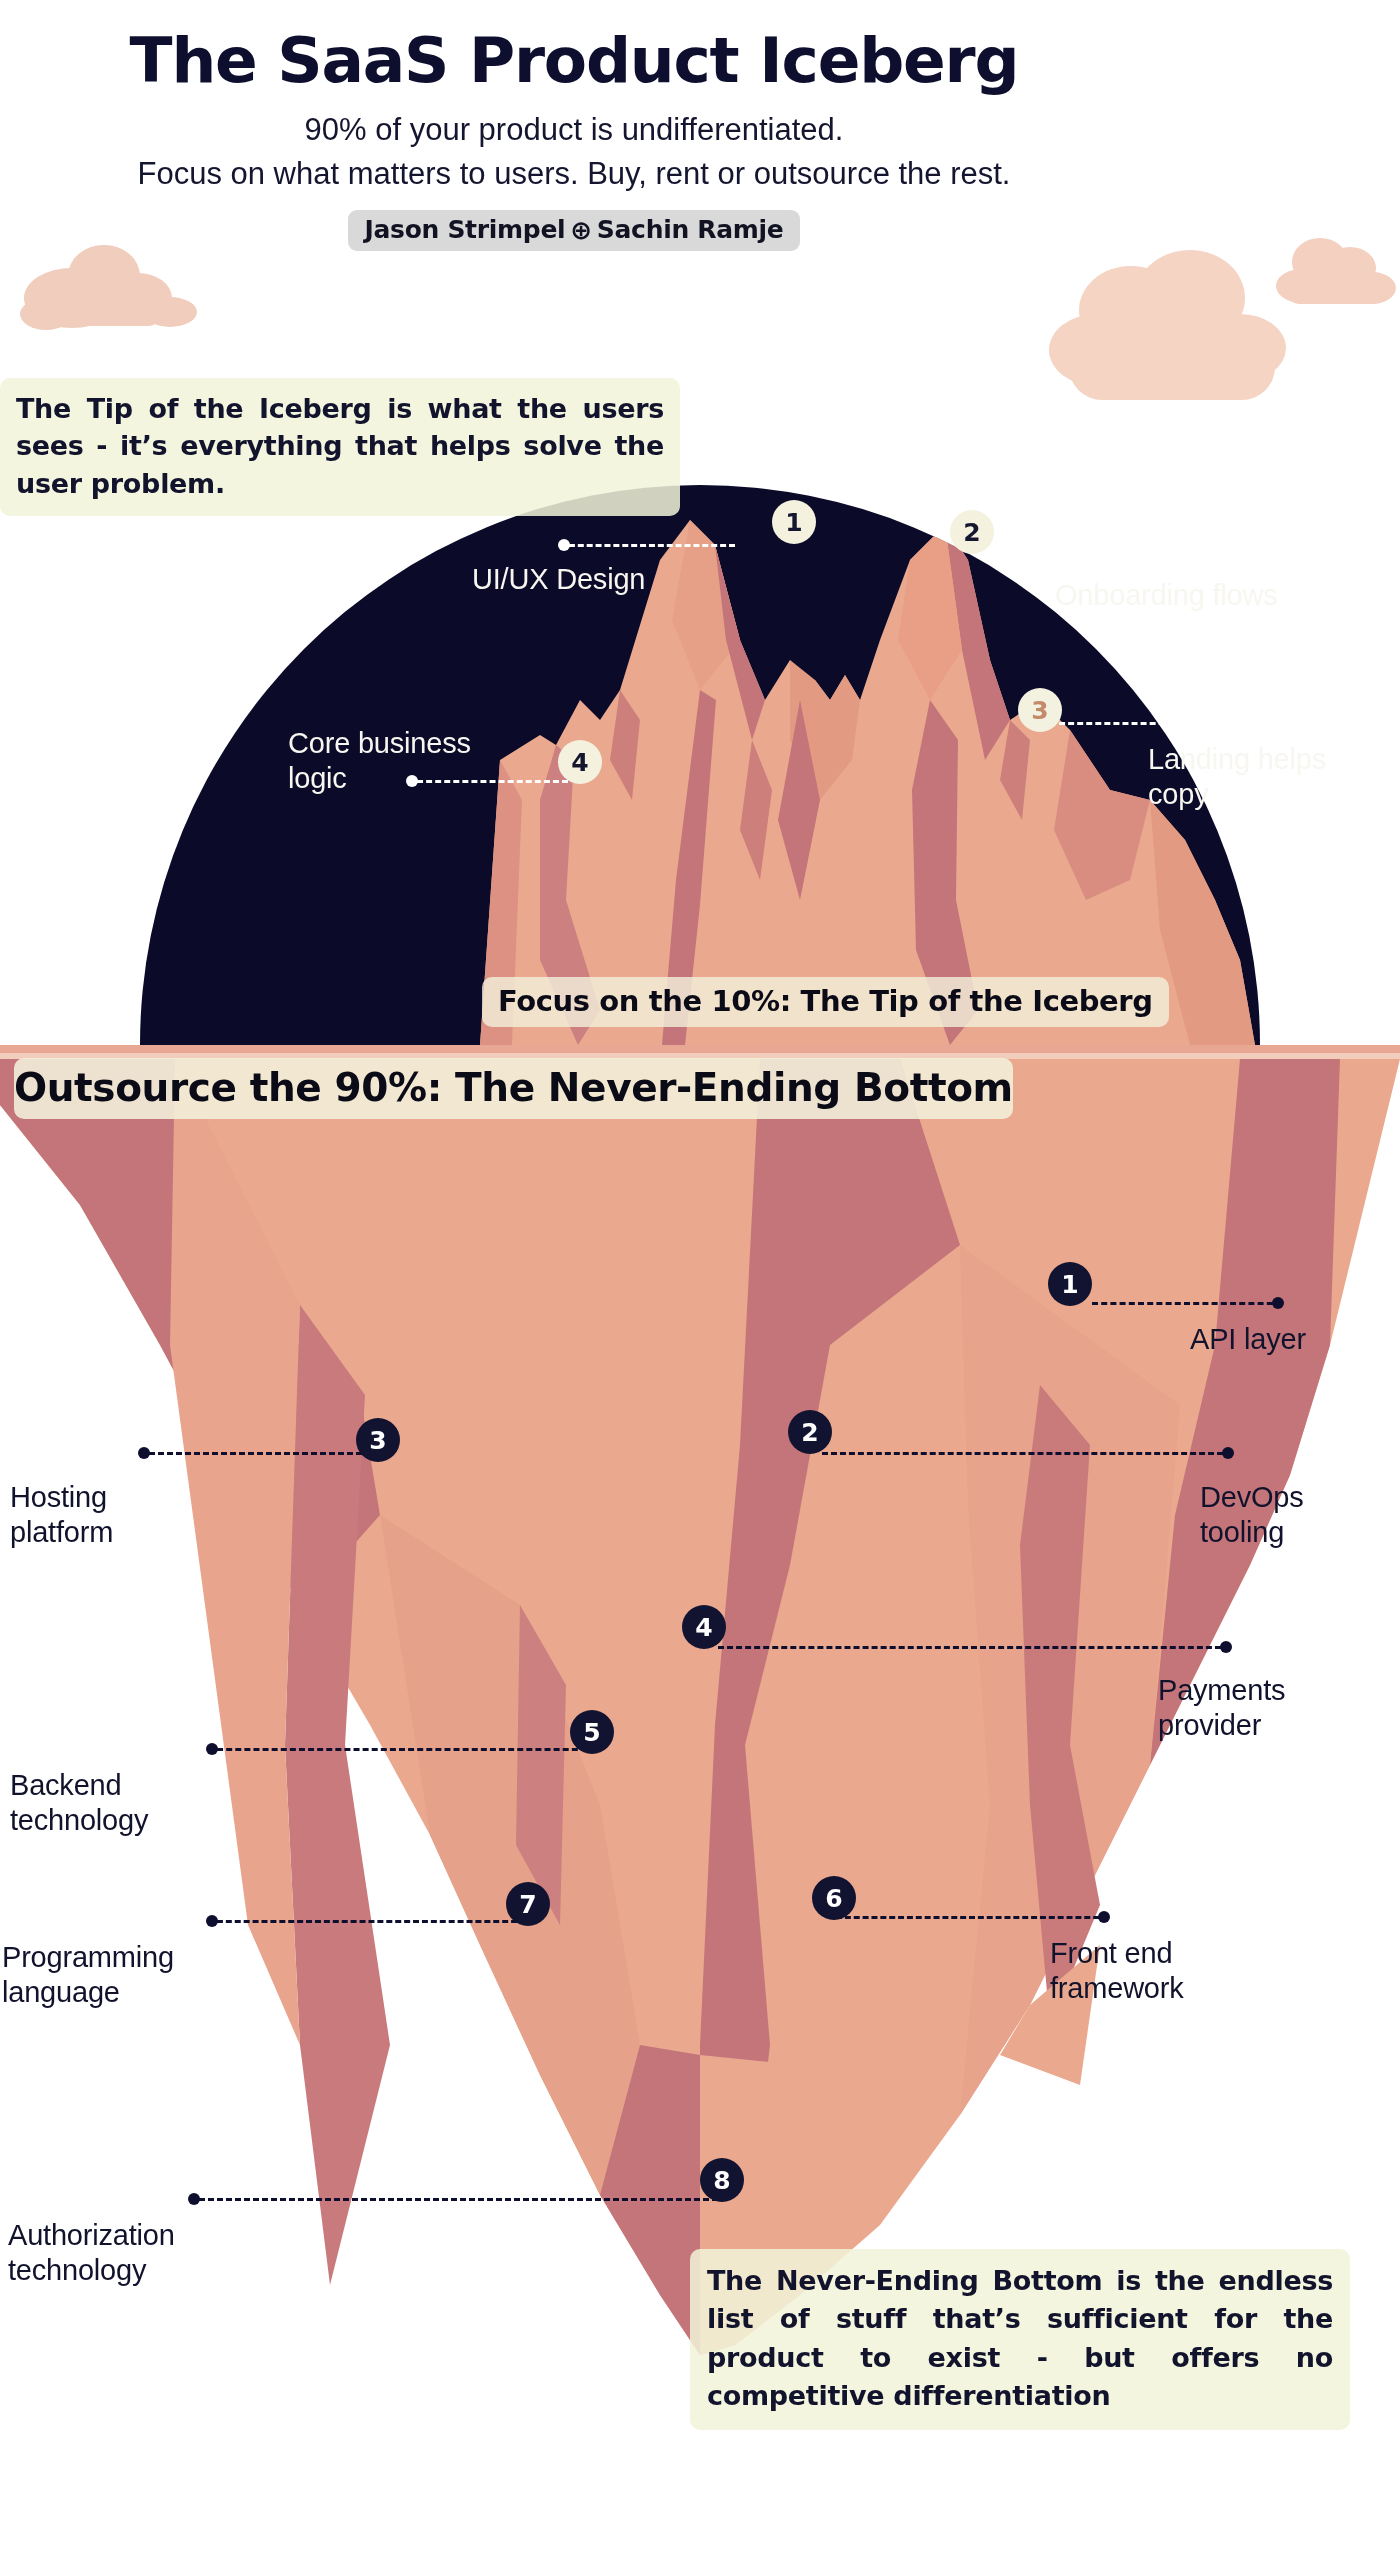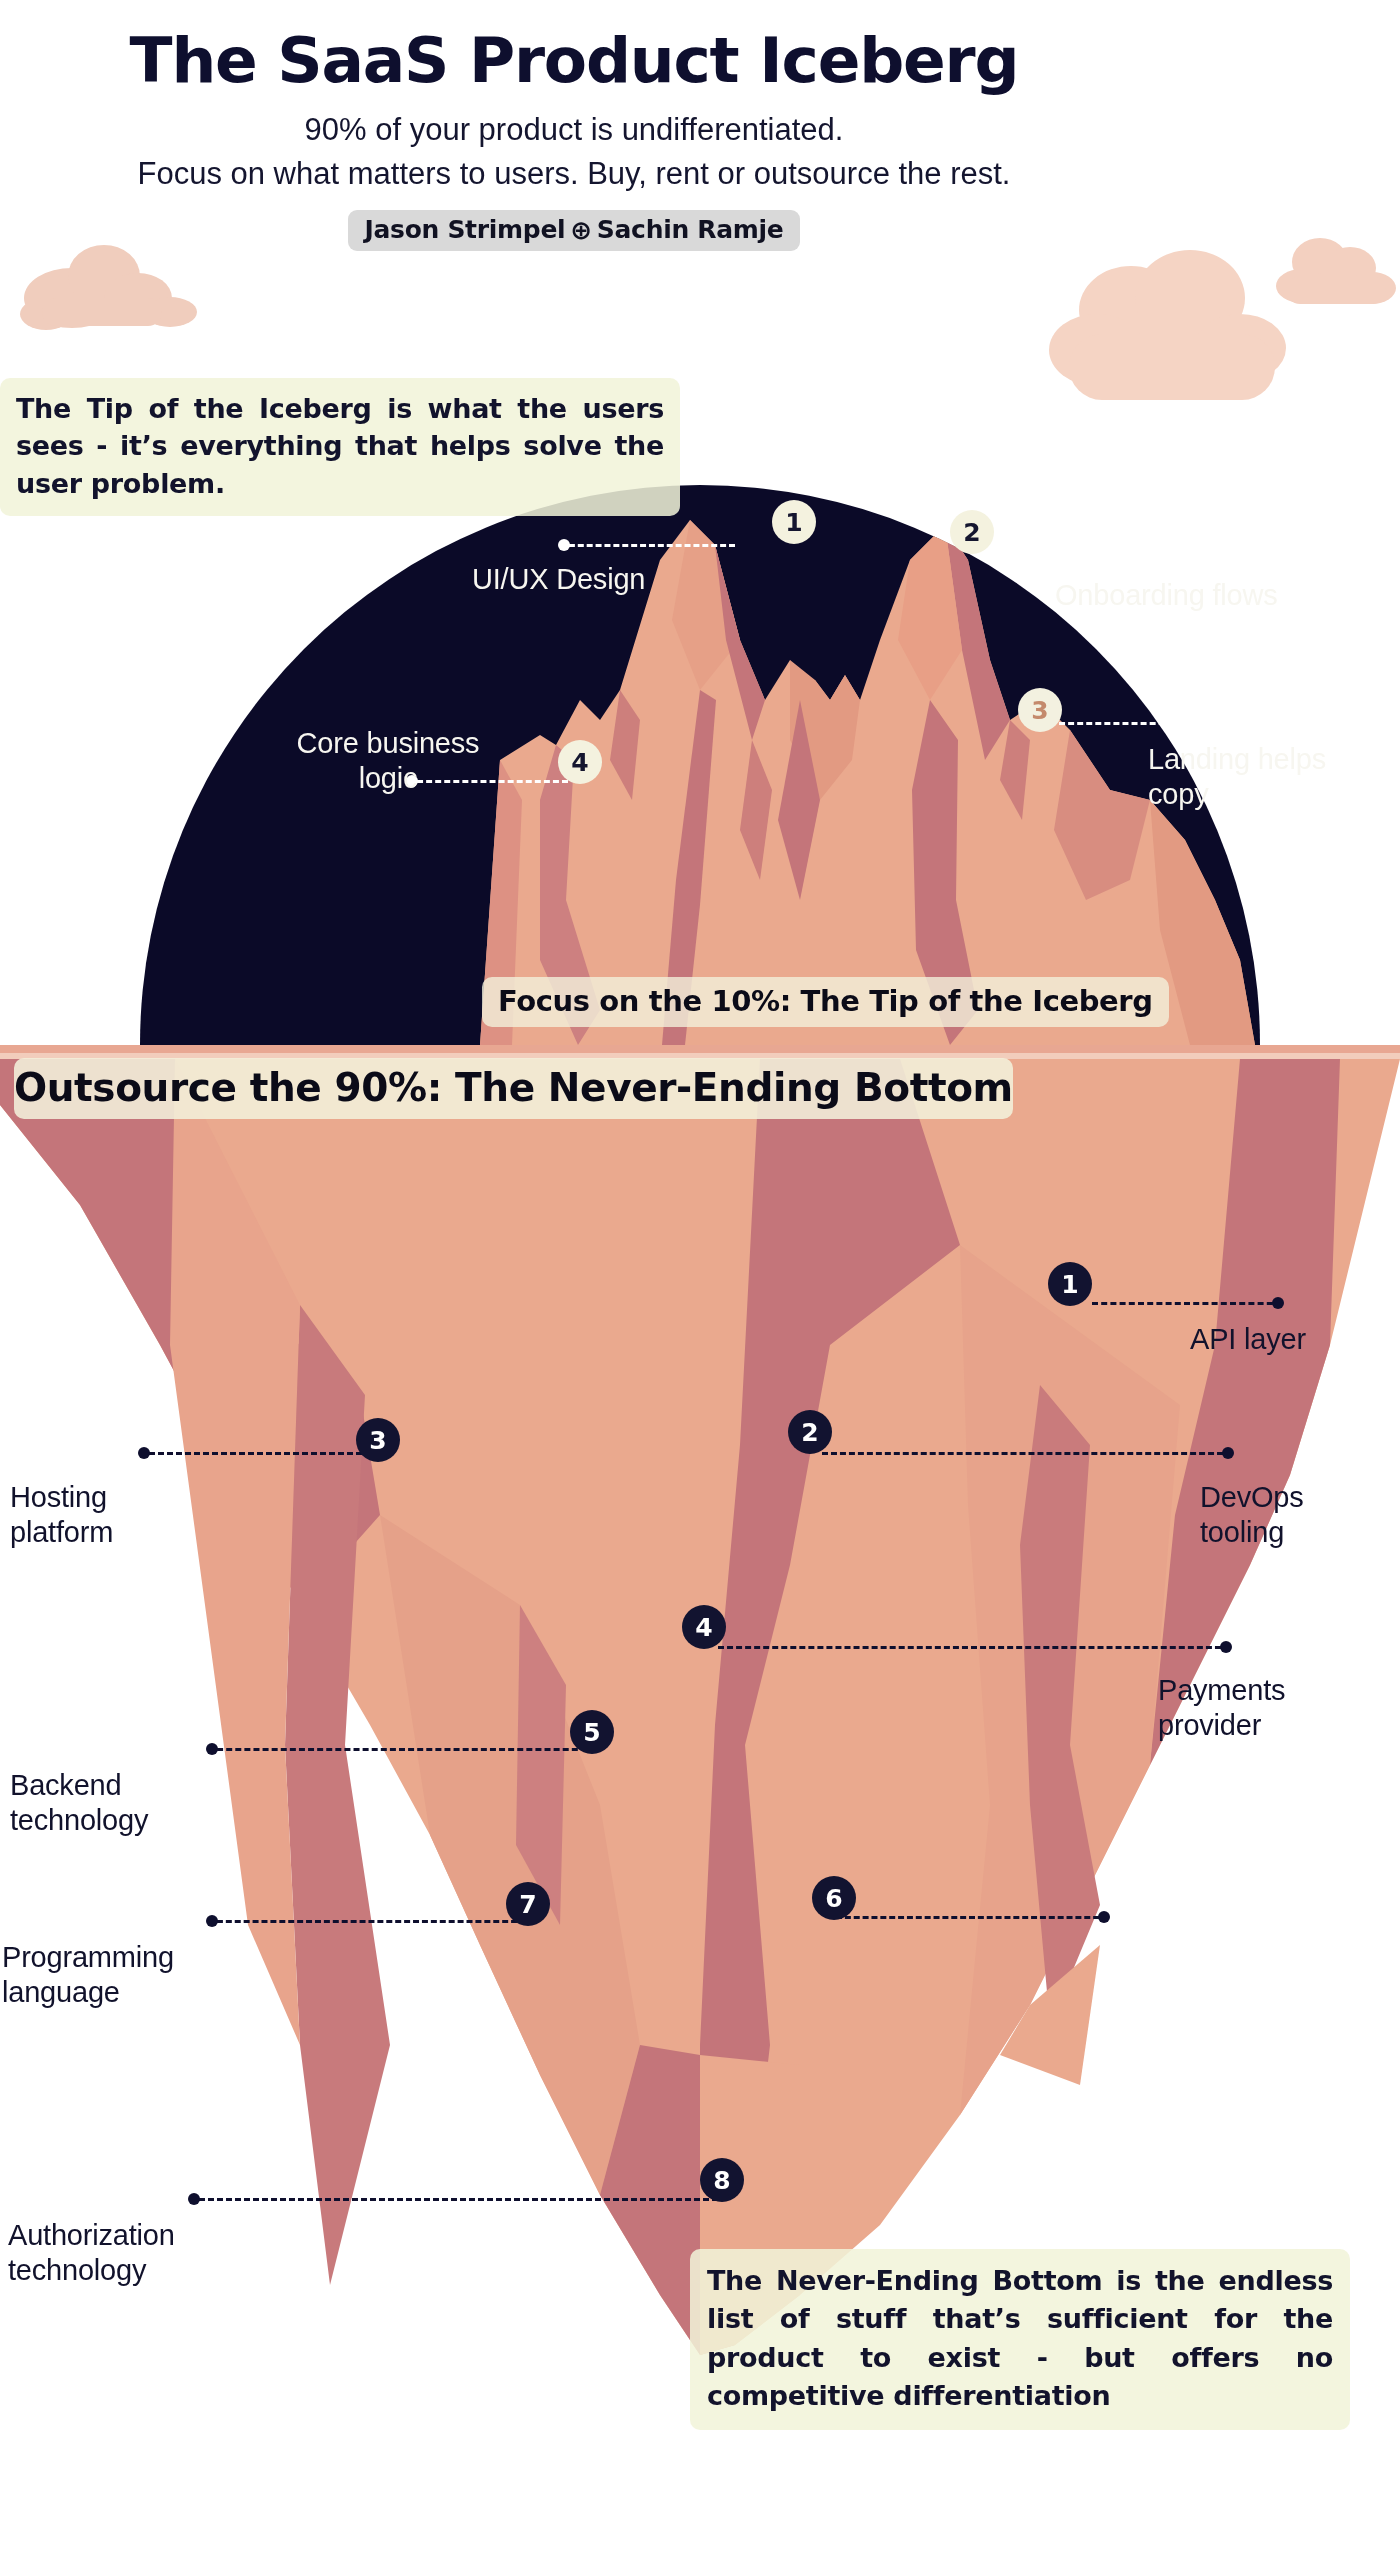--- a/index.html
+++ b/index.html
@@ -263,21 +263,21 @@
       <div class="dot right"></div>
   </div>
   <div class="badge sky faded" style="left:1018px; top:688px;">3</div>
   <div class="pt-label onsky r" style="left:1148px; top:742px; width:220px;">Landing helps copy</div>
 
   <div class="leader light" style="left:408px; top:780px; width:160px;">
     <div class="dash"></div>
       <div class="dot left"></div>
   </div>
   <div class="badge sky" style="left:558px; top:740px;">4</div>
-  <div class="pt-label onsky l" style="left:288px; top:726px; width:200px;text-align:center;">Core business logic</div>
+  <div class="pt-label onsky l" style="left:288px; top:726px; width:200px;">Core business logic</div>
 
   <div class="leader" style="left:1092px; top:1302px; width:190px;">
     <div class="dash"></div>
       <div class="dot right"></div>
   </div>
   <div class="badge deep" style="left:1048px; top:1262px;">1</div>
   <div class="pt-label ondeep r" style="left:1190px; top:1322px; width:200px;">API layer</div>
 
   <div class="leader" style="left:822px; top:1452px; width:410px;">
     <div class="dash"></div>
@@ -305,20 +305,21 @@
       <div class="dot left"></div>
   </div>
   <div class="badge deep" style="left:570px; top:1710px;">5</div>
   <div class="pt-label ondeep l" style="left:10px; top:1768px; width:220px;">Backend technology</div>
 
   <div class="leader" style="left:836px; top:1916px; width:272px;">
     <div class="dash"></div>
       <div class="dot right"></div>
   </div>
   <div class="badge deep" style="left:812px; top:1876px;">6</div>
+  <div class="pt-label ondeep r" style="left:1050px; top:1936px; width:220px;">Front end framework</div>
 
   <div class="leader" style="left:208px; top:1920px; width:318px;">
     <div class="dash"></div>
       <div class="dot left"></div>
   </div>
   <div class="badge deep" style="left:506px; top:1882px;">7</div>
   <div class="pt-label ondeep l" style="left:2px; top:1940px; width:240px;">Programming language</div>
 
   <div class="leader" style="left:190px; top:2198px; width:528px;">
     <div class="dash"></div>

